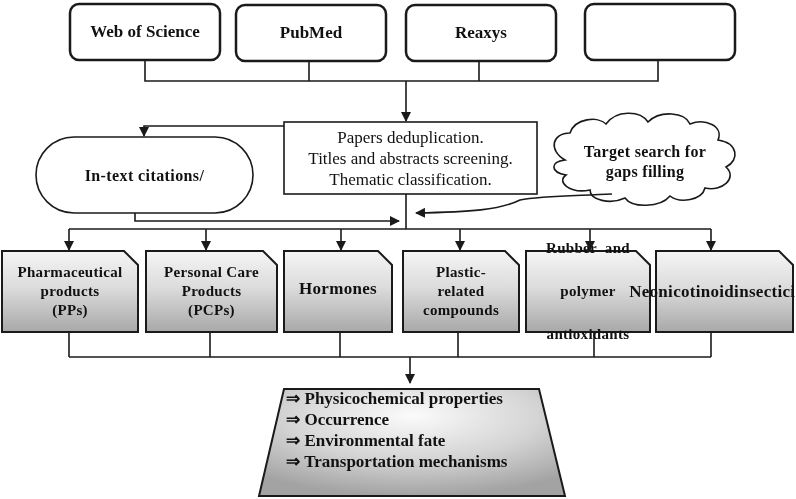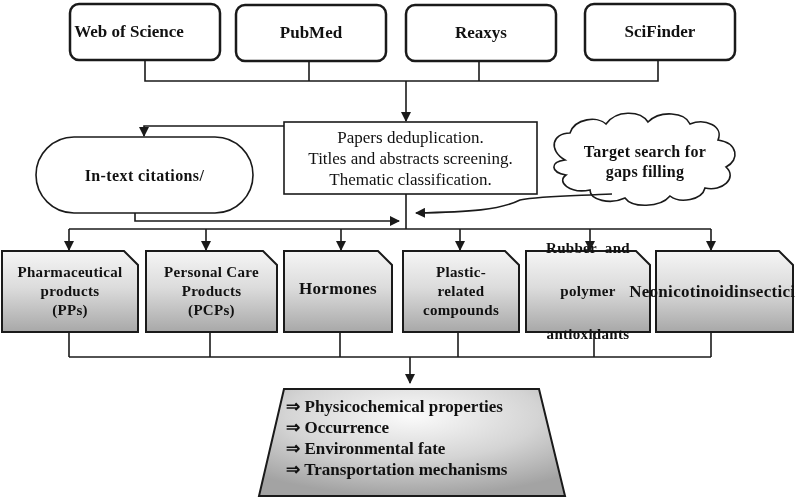--- a/index.html
+++ b/index.html
@@ -88,24 +88,23 @@
         <line x1="594" y1="332" x2="594" y2="357" stroke="#1a1a1a" stroke-width="1.6"></line>
         <line x1="711" y1="332" x2="711" y2="357" stroke="#1a1a1a" stroke-width="1.6"></line>
         <line x1="69" y1="357" x2="711" y2="357" stroke="#1a1a1a" stroke-width="1.6"></line>
       </g>
     <line x1="410" y1="357" x2="410" y2="383" stroke="#1a1a1a" stroke-width="1.6" marker-end="url(#arrow)"></line>
 
     <path d="M284,389 H539 L565,496 H259 z" fill="url(#outGrad)" stroke="#1a1a1a" stroke-width="2"></path>
   </svg>
 
   
-  <div class="lbl bold db" style="left:54px;top:4px;width:150px;height:56px;">Web of Science</div>
+  <div class="lbl bold db" style="left:70px;top:4px;width:150px;height:56px;">Web of Science</div>
   <div class="lbl bold db" style="left:236px;top:5px;width:150px;height:56px;">PubMed</div>
   <div class="lbl bold db" style="left:406px;top:5px;width:150px;height:56px;">Reaxys</div>
-  <div class="lbl bold db" style="left:585px;top:4px;width:150px;height:56px;">SciFinder</div>
 
   <div class="lbl mid" style="left:284px;top:122px;width:253px;height:72px;flex-direction:column;">
     <div>Papers deduplication.</div>
     <div>Titles and abstracts screening.</div>
     <div>Thematic classification.</div>
   </div>
 
   <div class="lbl bold" style="left:36px;top:137px;width:217px;height:76px;flex-direction:column;font-size:16px;line-height:21px;letter-spacing:0.4px;">
     <div>In-text citations/</div>
   </div>
@@ -138,19 +137,19 @@
         <div style="white-space: pre;">Rubber  and</div>
         <div style="white-space: pre;">polymer</div>
         <div style="white-space: pre;">antioxidants</div>
       </div>
       <div class="lbl bold cat" style="left: 656px; top: 251px; width: 137px; height: 81px; flex-direction: row; font-size: 17px; line-height: 22px;">
         <div style="white-space: pre;">Neonicotinoid</div>
         <div style="white-space: pre;">insecticides</div>
       </div>
     </div>
 
-  <div class="lbl bold out" style="left:286px;top:396px;width:270px;height:90px;text-align:center;">
+  <div class="lbl bold out" style="left:286px;top:388px;width:270px;height:90px;text-align:center;">
     <div><span>⇒</span> <span>Physicochemical properties</span></div>
     <div><span>⇒</span> <span>Occurrence</span></div>
     <div><span>⇒</span> <span>Environmental fate</span></div>
     <div><span>⇒</span> <span>Transportation mechanisms</span></div>
   </div>
 </div>
 
 </body></html>

